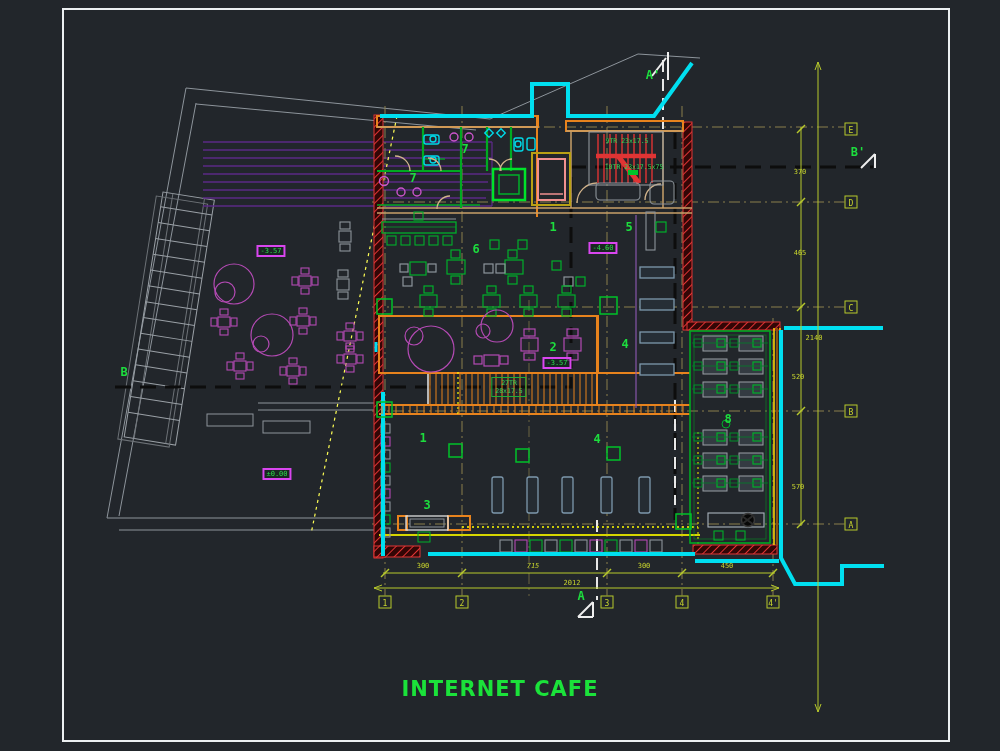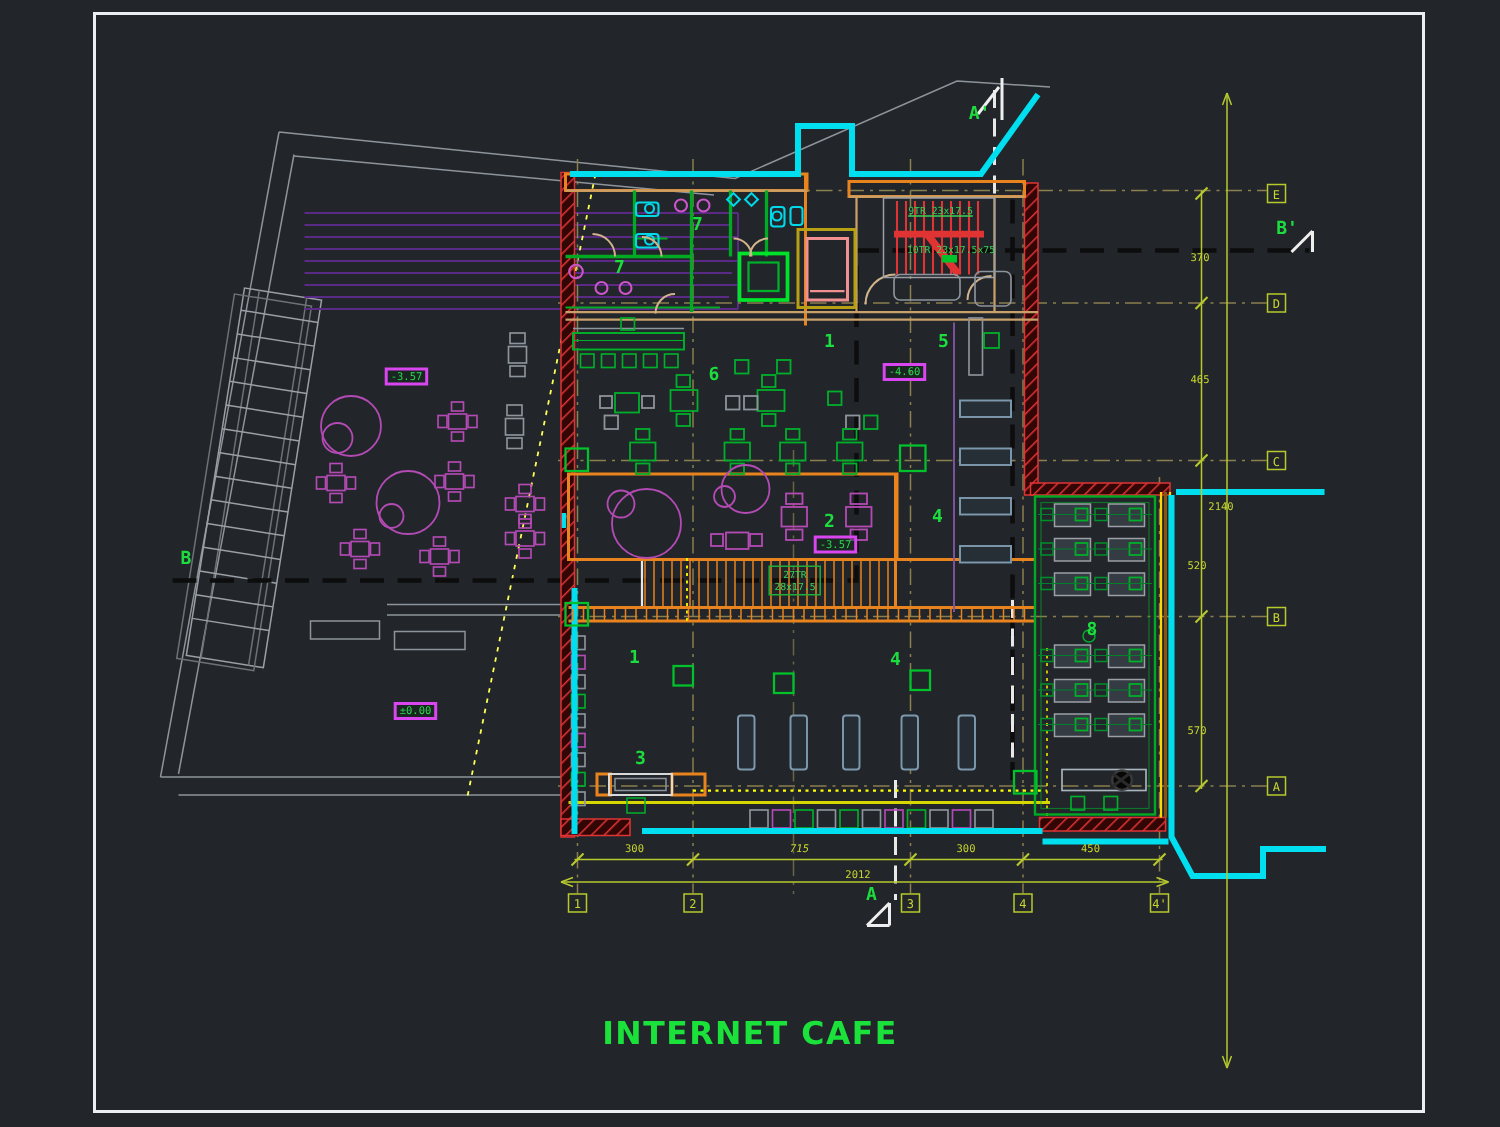--- a/index.html
+++ b/index.html
@@ -8,21 +8,21 @@
     background:#22262b;font-family:"DejaVu Sans Mono","Liberation Mono",monospace;
   }
   #frame{position:absolute;left:62px;top:8px;width:884px;height:730px;border:2px solid #eceff1;}
   #plan-svg{position:absolute;left:0;top:0;}
   #labels{position:absolute;left:0;top:0;width:1000px;height:751px;pointer-events:none;}
   #labels > div{position:absolute;transform:translate(-50%,-50%);white-space:nowrap;}
   .num{color:#1ddd3e;font-weight:bold;font-size:12px;}
   .sect{color:#1ddd3e;font-weight:bold;font-size:12px;}
   .lvl{color:#2bd94b;font-size:7px;border:2px solid #d946ef;padding:0 2px;line-height:8px;background:rgba(10,40,16,.35);}
   .note{color:#36d455;font-size:6.5px;line-height:7px;}
-  .notebox{color:#36d455;font-size:6.5px;line-height:8px;border:1px solid #1fae38;padding:1px 3px;text-align:center;margin-left:21px;}
+  .notebox{color:#36d455;font-size:6.5px;line-height:8px;border:1px solid #1fae38;padding:1px 3px;text-align:center;}
   .bubble{color:#c8d52d;font-size:8px;border:1px solid #b7c92c;width:13px;height:13px;line-height:13px;
           text-align:center;background:#22262b;box-sizing:border-box;}
   .dim{color:#c8d52d;font-size:7px;}
   .dim.rot{transform:translate(-50%,-50%) rotate(-90deg);}
   #title{position:absolute;top:677px;left:0;width:1000px;text-align:center;color:#1be23a;
          font-family:"DejaVu Sans","Liberation Sans",sans-serif;font-weight:bold;font-size:21px;letter-spacing:1px;}
 </style>
 </head>
 <body>
 
@@ -523,21 +523,21 @@
     <div class="num" style="left: 553px; top: 347px;">2</div>
     <div class="num" style="left: 625px; top: 344px;">4</div>
     <div class="num" style="left: 423px; top: 438px;">1</div>
     <div class="num" style="left: 427px; top: 505px;">3</div>
     <div class="num" style="left: 597px; top: 439px;">4</div>
     <div class="num" style="left: 728px; top: 419px;">8</div>
     <div class="lvl" style="left: 271px; top: 251px;">-3.57</div>
     <div class="lvl" style="left: 557px; top: 363px;">-3.57</div>
     <div class="lvl" style="left: 277px; top: 474px;">±0.00</div>
     <div class="lvl" style="left: 603px; top: 248px;">-4.60</div>
-    <div class="note" style="left: 627px; top: 141px; text-decoration: underline;">9TR 23x17.5</div>
+    <div class="note" style="left: 627px; top: 141px;">9TR 23x17.5</div>
     <div class="note" style="left: 610px; top: 167px; margin-left: 24px;">10TR 23x17.5x75</div>
     <div class="sect" style="left: 653px; top: 75px;">A'</div>
     <div class="sect" style="left: 581px; top: 596px;">A</div>
     <div class="sect" style="left: 124px; top: 372px;">B</div>
     <div class="sect" style="left: 858px; top: 152px;">B'</div>
     <div class="notebox" style="left: 509px; top: 387px;">27TR<br>28x17.5</div>
     <div class="bubble" style="left: 385px; top: 602px;">1</div>
     <div class="bubble" style="left: 462px; top: 602px;">2</div>
     <div class="bubble" style="left: 607px; top: 602px;">3</div>
     <div class="bubble" style="left: 682px; top: 602px;">4</div>

